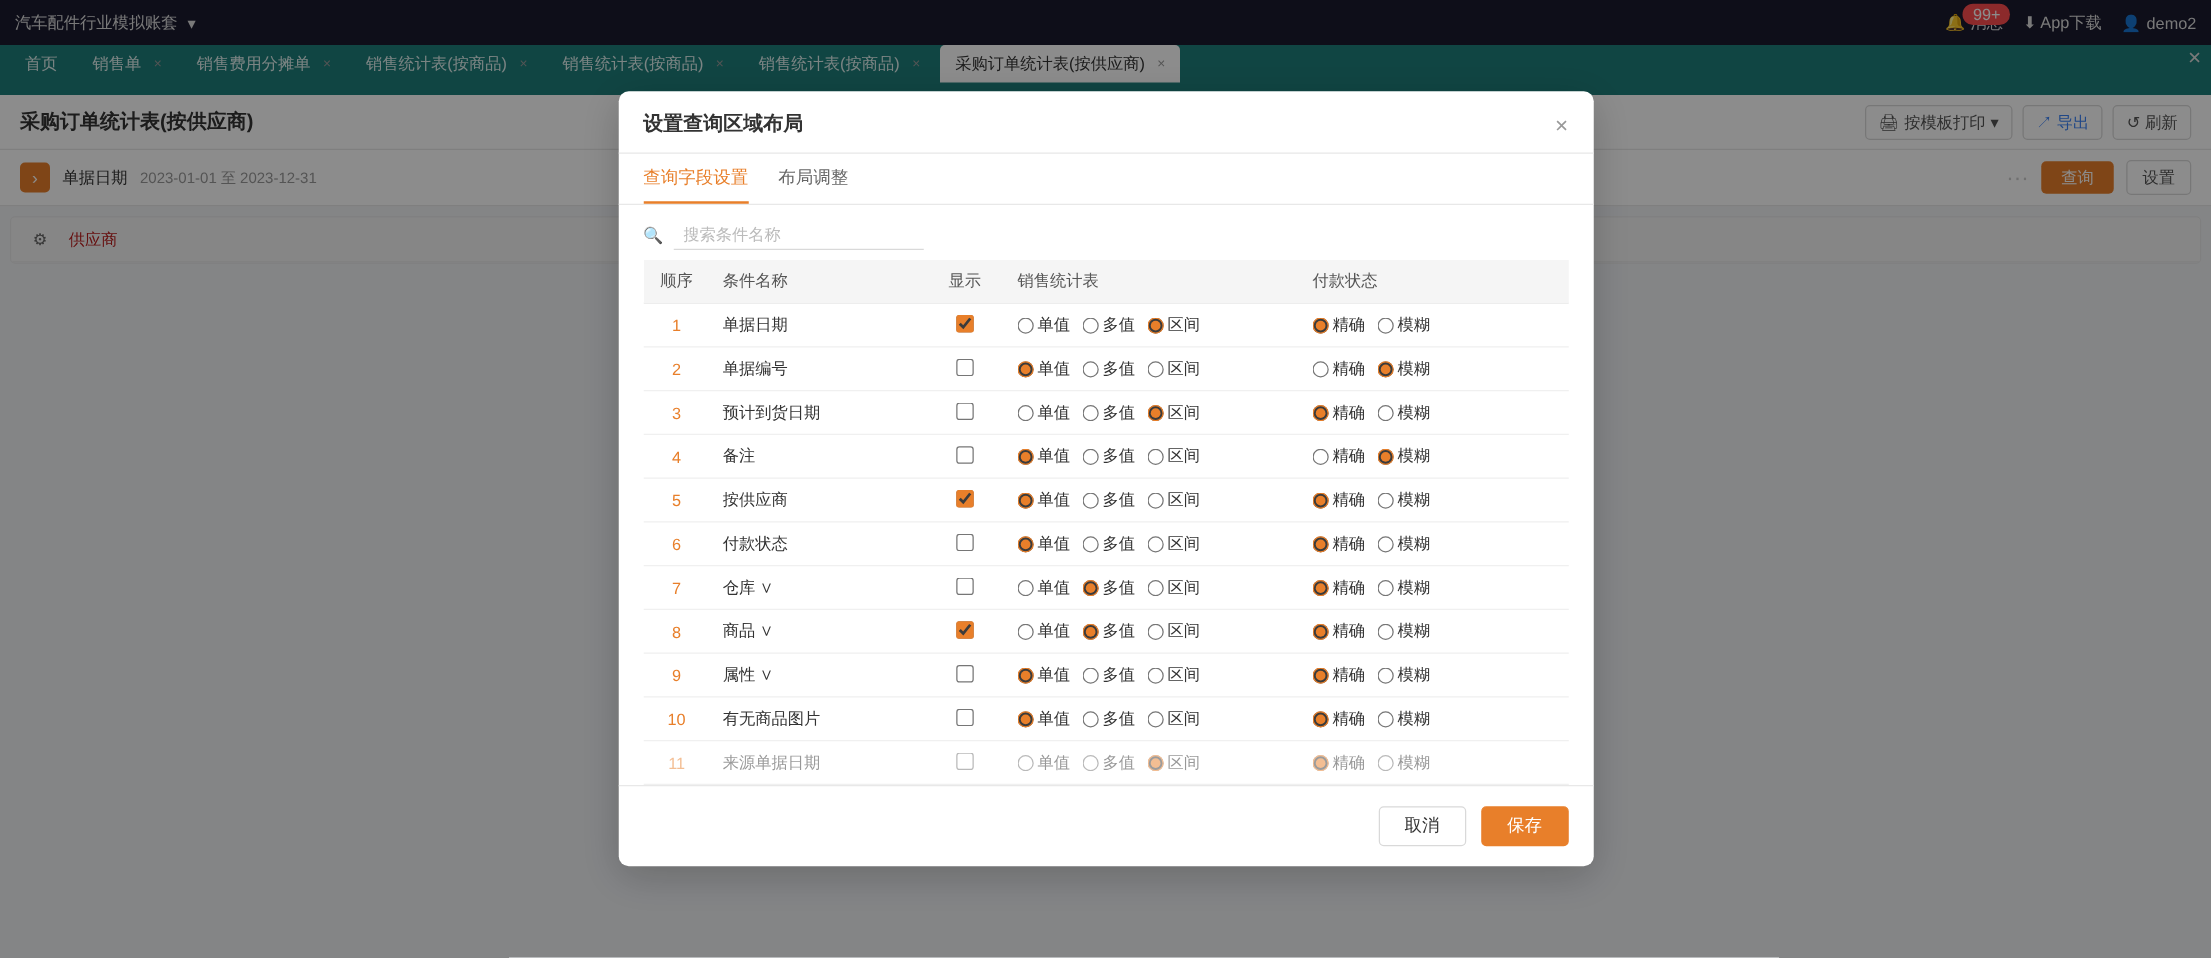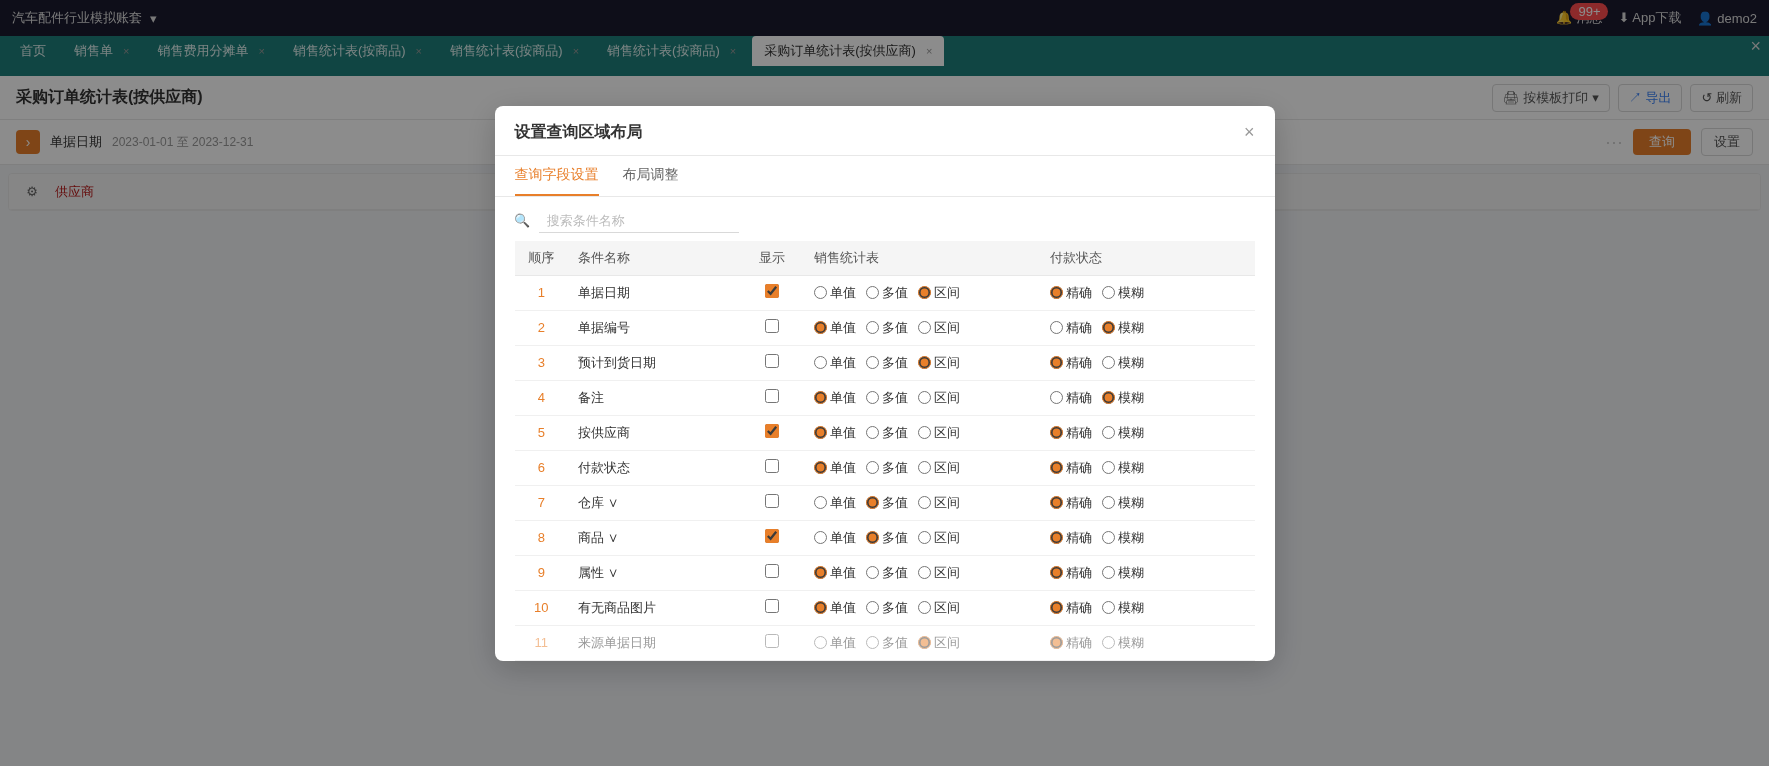--- a/index.html
+++ b/index.html
@@ -679,14 +679,18 @@
                     <input type="radio" name="match-10" style="">
                     <span>模糊</span>
                   </label>
                 </div>
               </td>
             </tr>
           </tbody>
       </table>
     </div>
 
+    <div class="modal-footer">
+      <button class="btn-cancel">取消</button>
+      <button class="btn-save">保存</button>
+    </div>
   </div>
 </div>
 
 </body></html>

